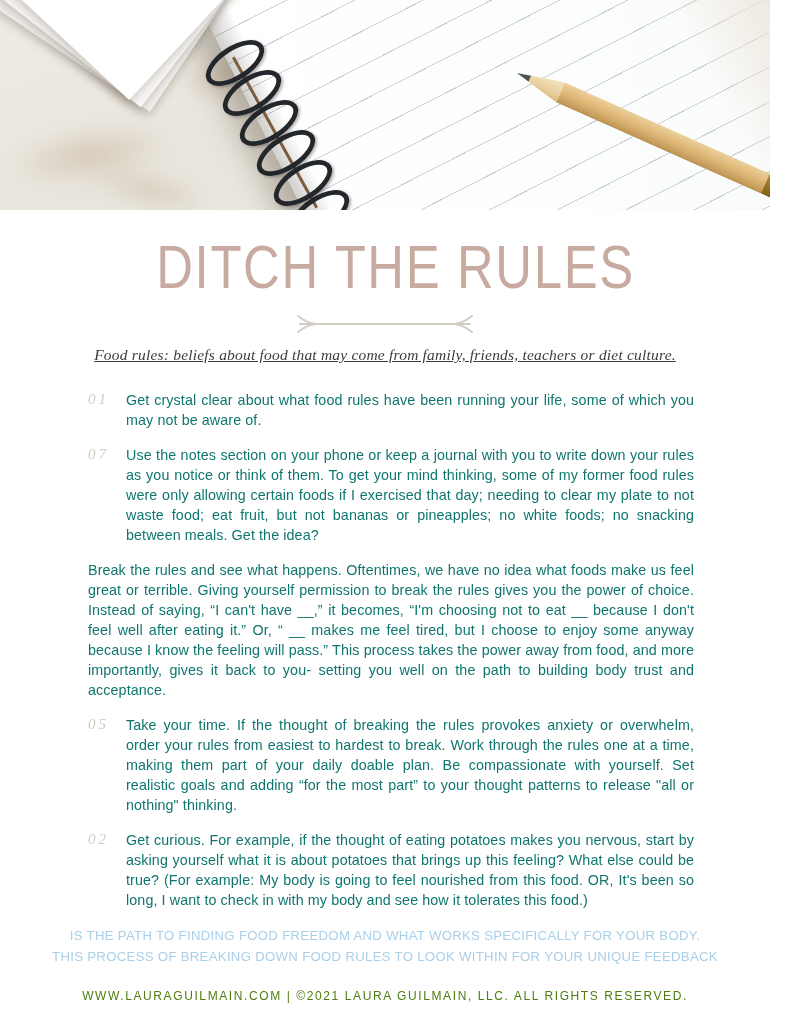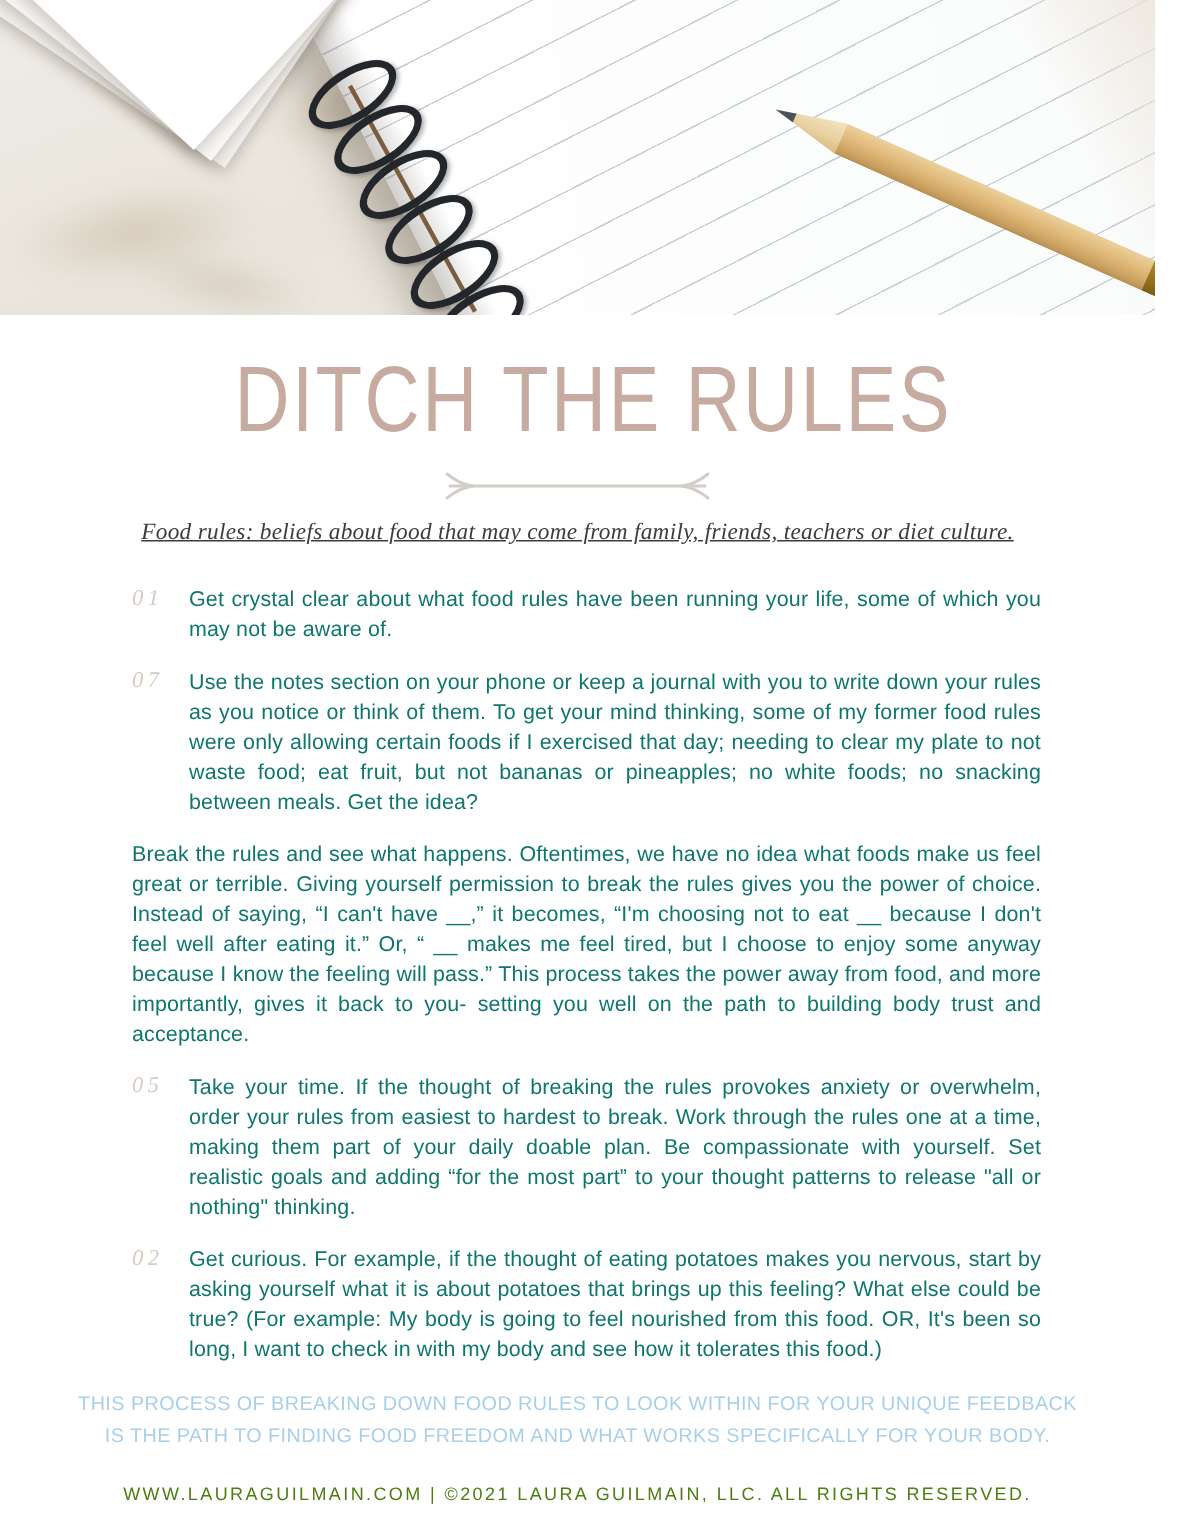--- a/index.html
+++ b/index.html
@@ -144,19 +144,19 @@
         <div class="num">05</div>
         <div class="txt">Take your time. If the thought of breaking the rules provokes anxiety or overwhelm, order your rules from easiest to hardest to break. Work through the rules one at a time, making them part of your daily doable plan. Be compassionate with yourself. Set realistic goals and adding “for the most part” to your thought patterns to release "all or nothing" thinking.</div>
       </div>
       <div class="rule">
         <div class="num">02</div>
         <div class="txt"><span>Get curious. For example, if the thought of eating potatoes makes you nervous, start by asking yourself what it is about potatoes that brings up this feeling? What else could be true? (For example: </span><span class="it">My body is going to feel nourished from this food.</span><span> OR, </span><span class="it">It's been so long, I want to check in with my body and see how it tolerates this food.)</span></div>
       </div>
     </div>
 
     <div class="closing">
+      <div>IS THE PATH TO FINDING FOOD FREEDOM AND WHAT WORKS SPECIFICALLY FOR YOUR BODY.</div>
       <div>THIS PROCESS OF BREAKING DOWN FOOD RULES TO LOOK WITHIN FOR YOUR UNIQUE FEEDBACK</div>
-      <div>IS THE PATH TO FINDING FOOD FREEDOM AND WHAT WORKS SPECIFICALLY FOR YOUR BODY.</div>
     </div>
 
     <div class="footer">WWW.LAURAGUILMAIN.COM | ©2021 LAURA GUILMAIN, LLC. ALL RIGHTS RESERVED.</div>
   </div>
 </div>
 
 </body></html>

